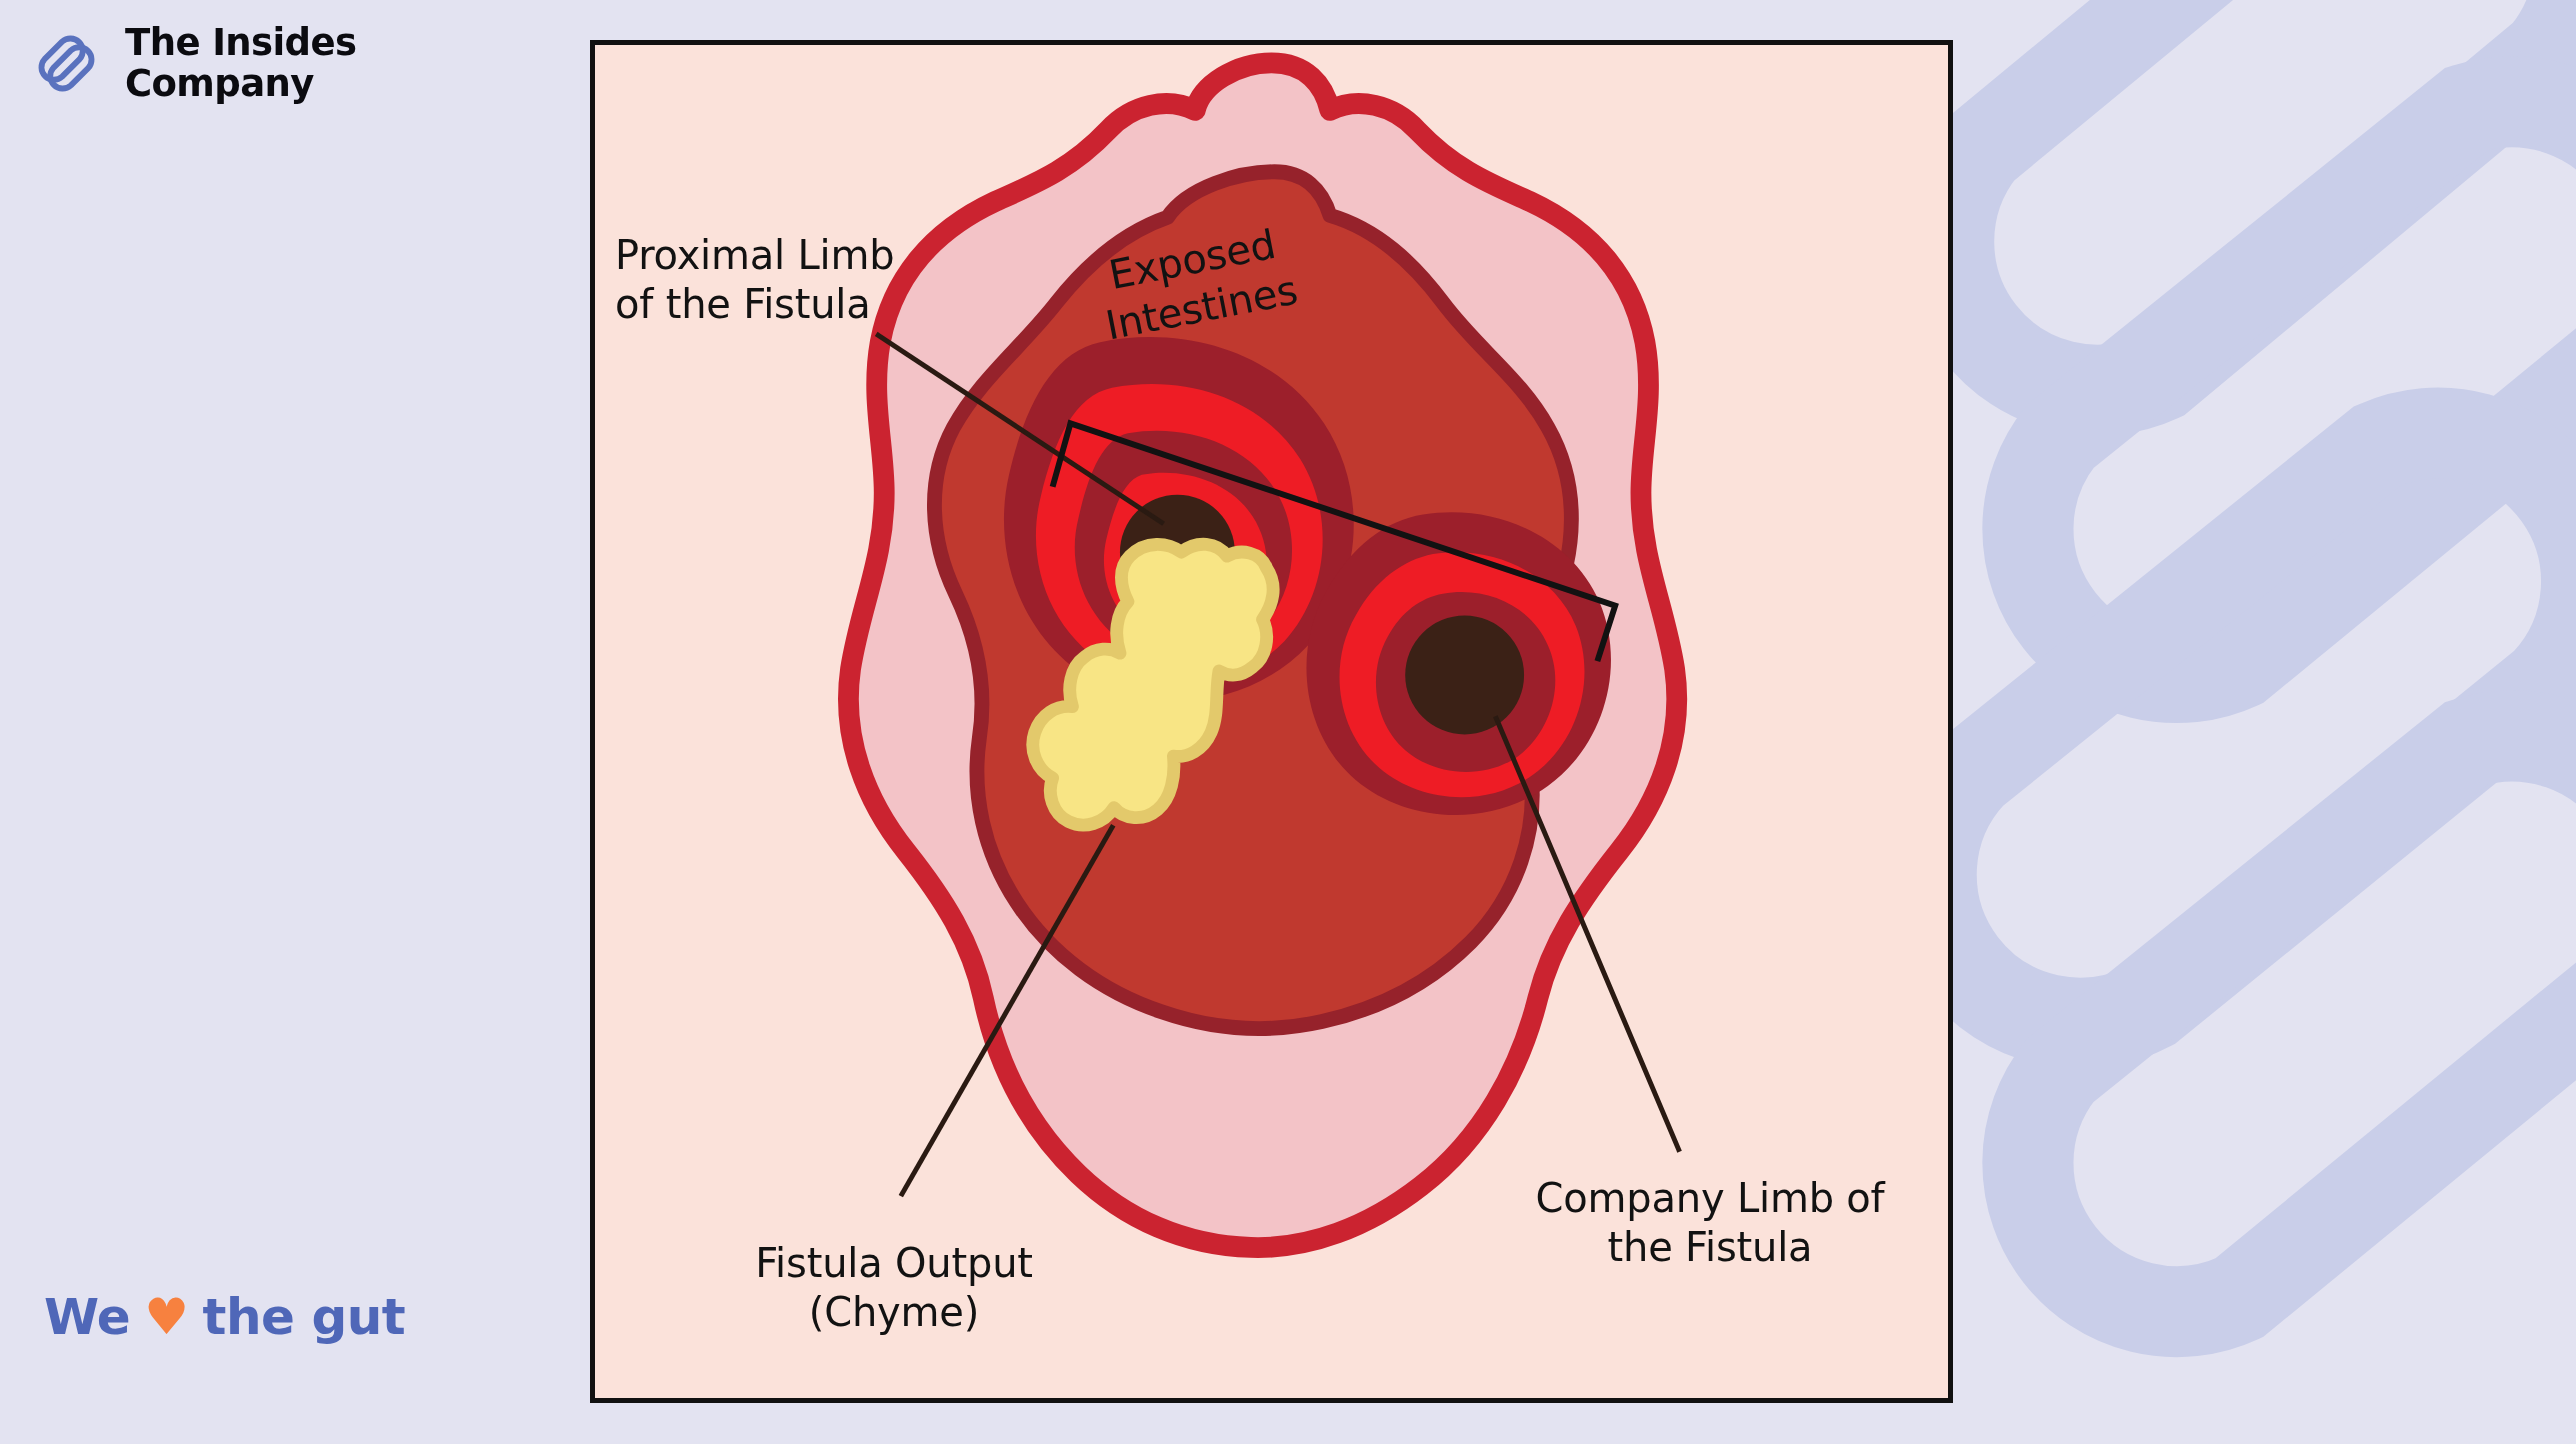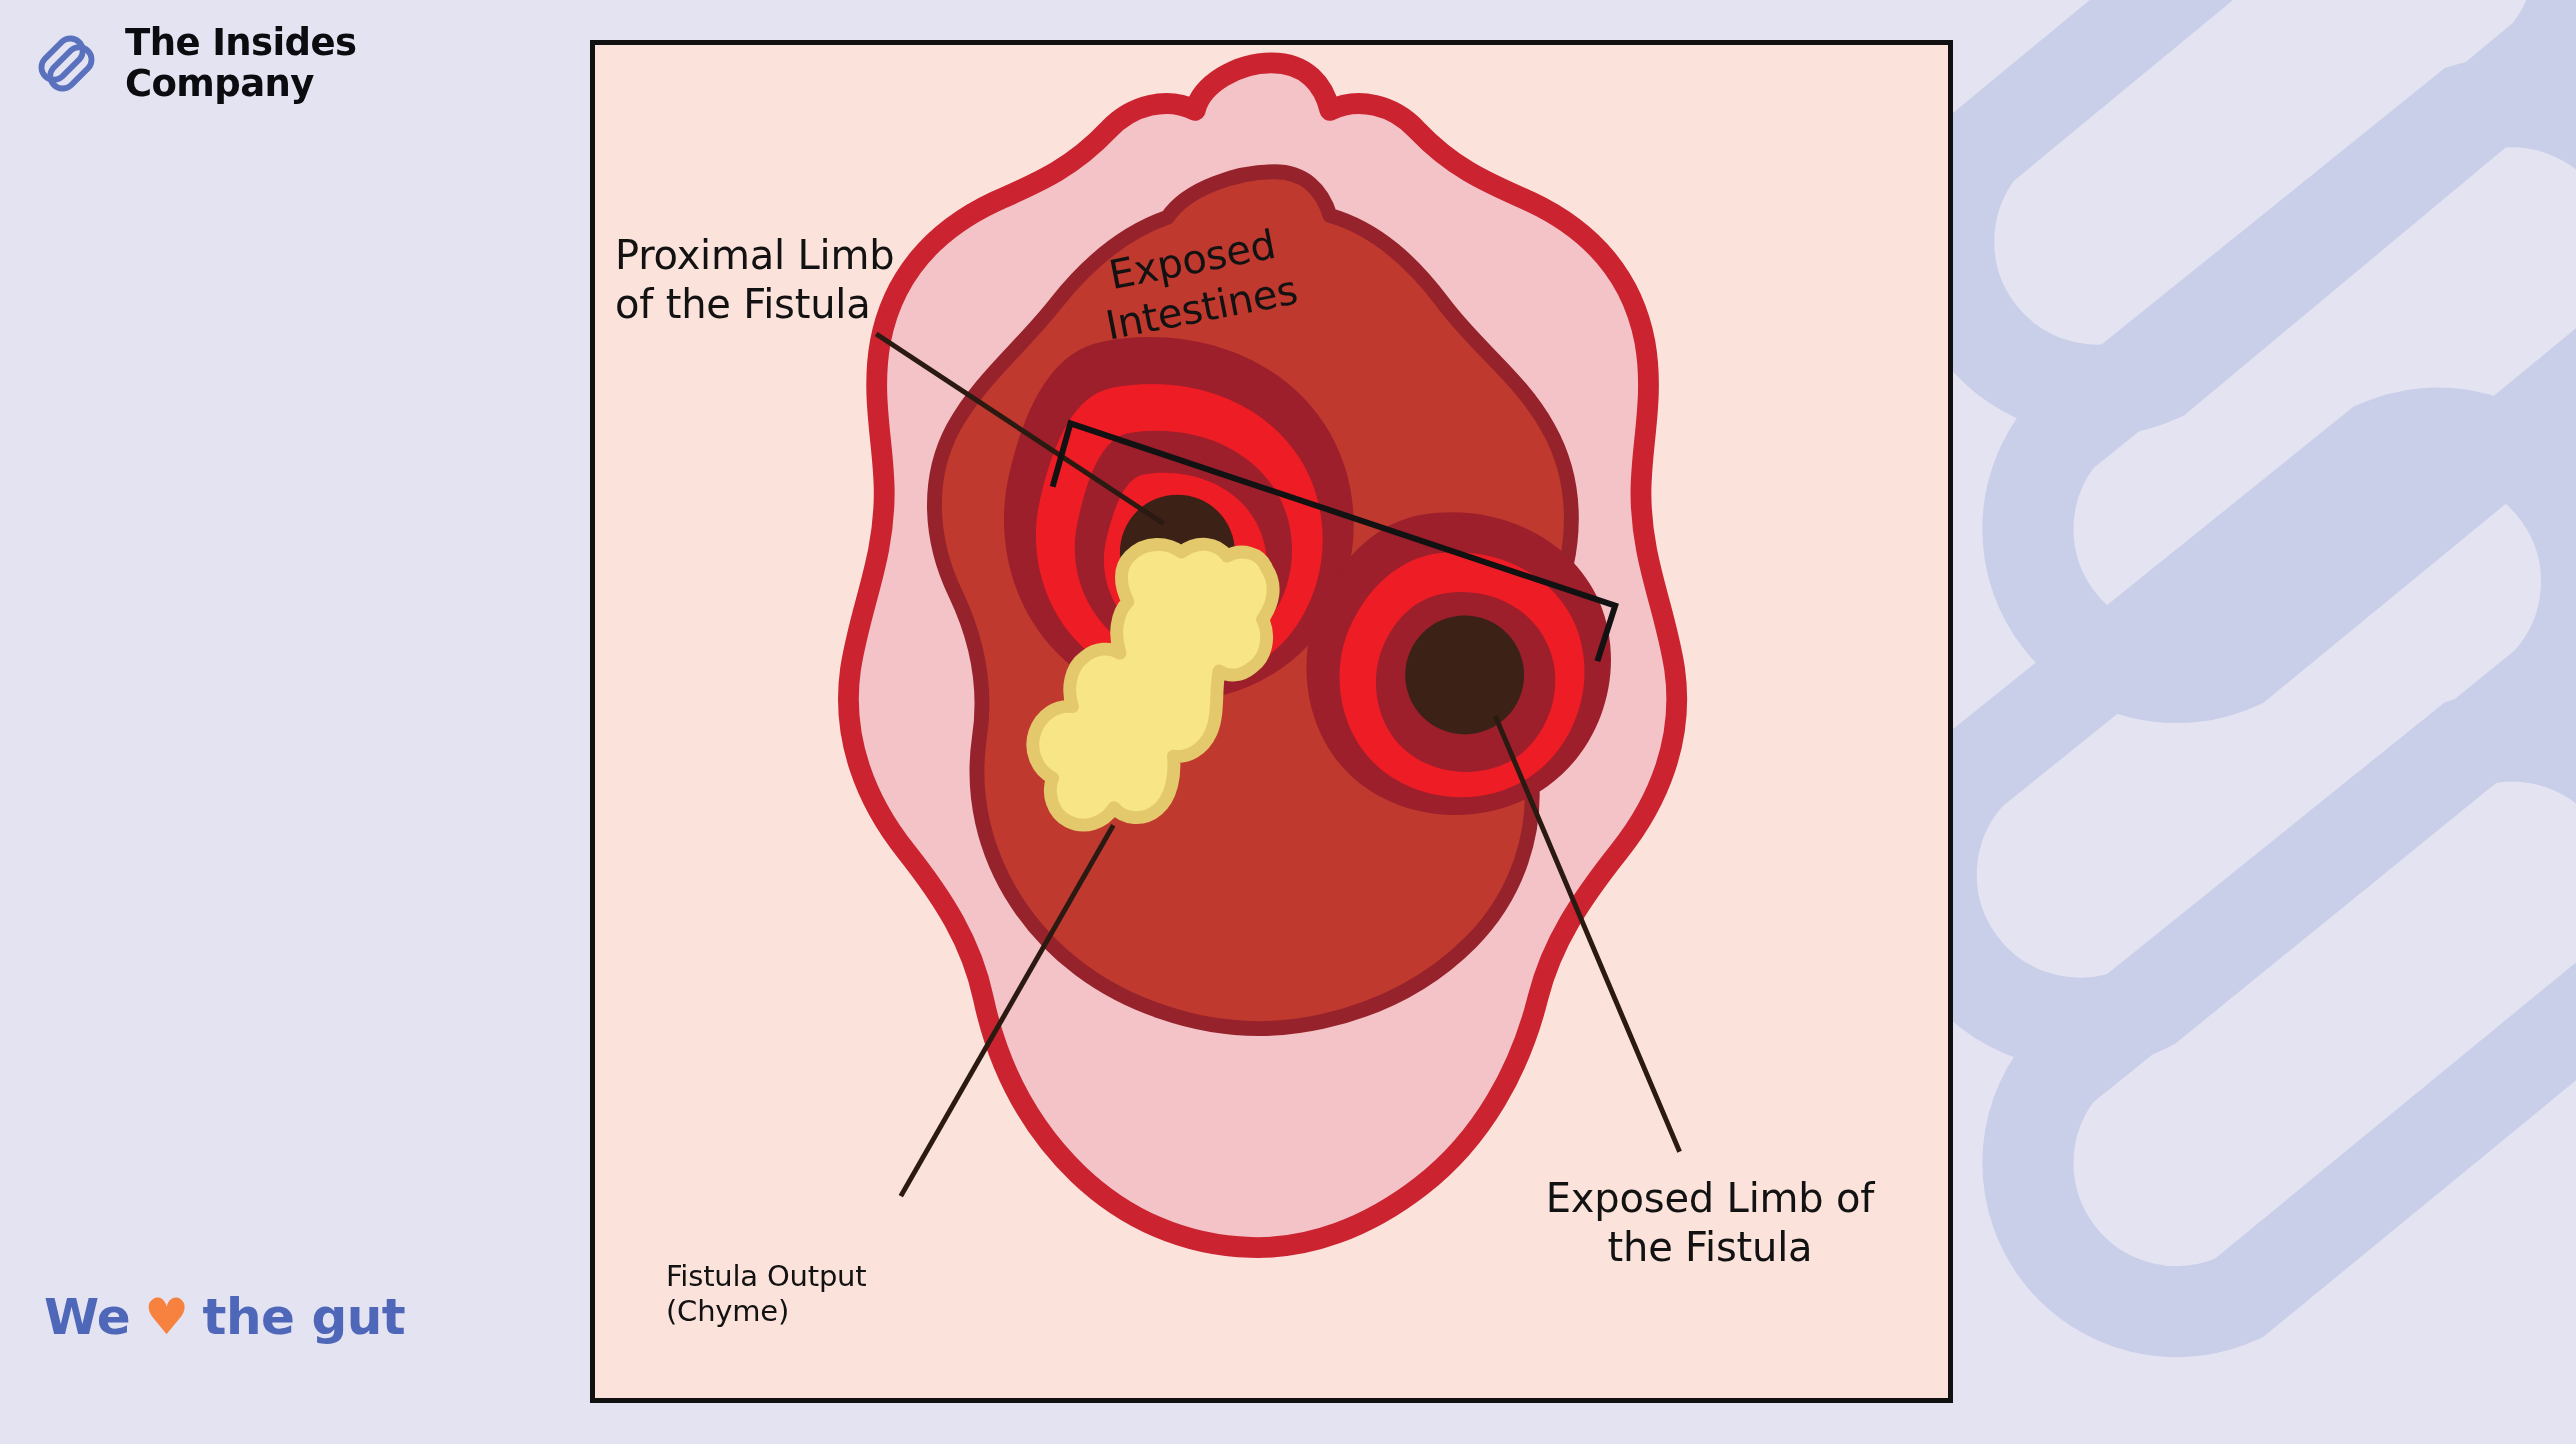--- a/index.html
+++ b/index.html
@@ -71,21 +71,21 @@
     font-family: "DejaVu Sans", sans-serif;
     font-weight: 400;
     color: #121212;
     white-space: pre-line;
     line-height: 1.22;
     letter-spacing: -0.2px;
   }
   #lbl-proximal { left: 20px;  top: 186px; font-size: 40px; text-align: left; }
   #lbl-exposed  { left: 505px; top: 190px; font-size: 40px; text-align: center;
                   transform: rotate(-11deg); transform-origin: 50% 50%; }
-  #lbl-chyme    { left: 71px;  top: 1194px; font-size: 29px; text-align: left; width: 456px; margin-top: 20px; }
+  #lbl-chyme    { left: 71px;  top: 1194px; font-size: 40px; text-align: center; width: 456px; }
   #lbl-distal   { left: 892px; top: 1129px; font-size: 40px; text-align: center; width: 446px; }
 </style>
 </head>
 <body>
 
 <div id="stage">
 
   <svg id="watermark" viewBox="0 0 760 1640" fill="none" aria-hidden="true">
     <g stroke="#C9CEE9" stroke-width="92" stroke-linecap="round" fill="none">
       <path d="M 70 270 L 470 -60 A 150 150 0 0 1 640 175 L 250 500 A 150 150 0 0 1 70 270 Z"></path>
@@ -236,18 +236,18 @@
 
     <div class="lbl" id="lbl-proximal">Proximal Limb
 of the Fistula</div>
 
     <div class="lbl" id="lbl-exposed">Exposed
 Intestines</div>
 
     <div class="lbl" id="lbl-chyme">Fistula Output
 (Chyme)</div>
 
-    <div class="lbl" id="lbl-distal">Exposed Limb of
+    <div class="lbl" id="lbl-distal">Company Limb of
 the Fistula</div>
   </div>
 
 </div>
 
 
 </body></html>

